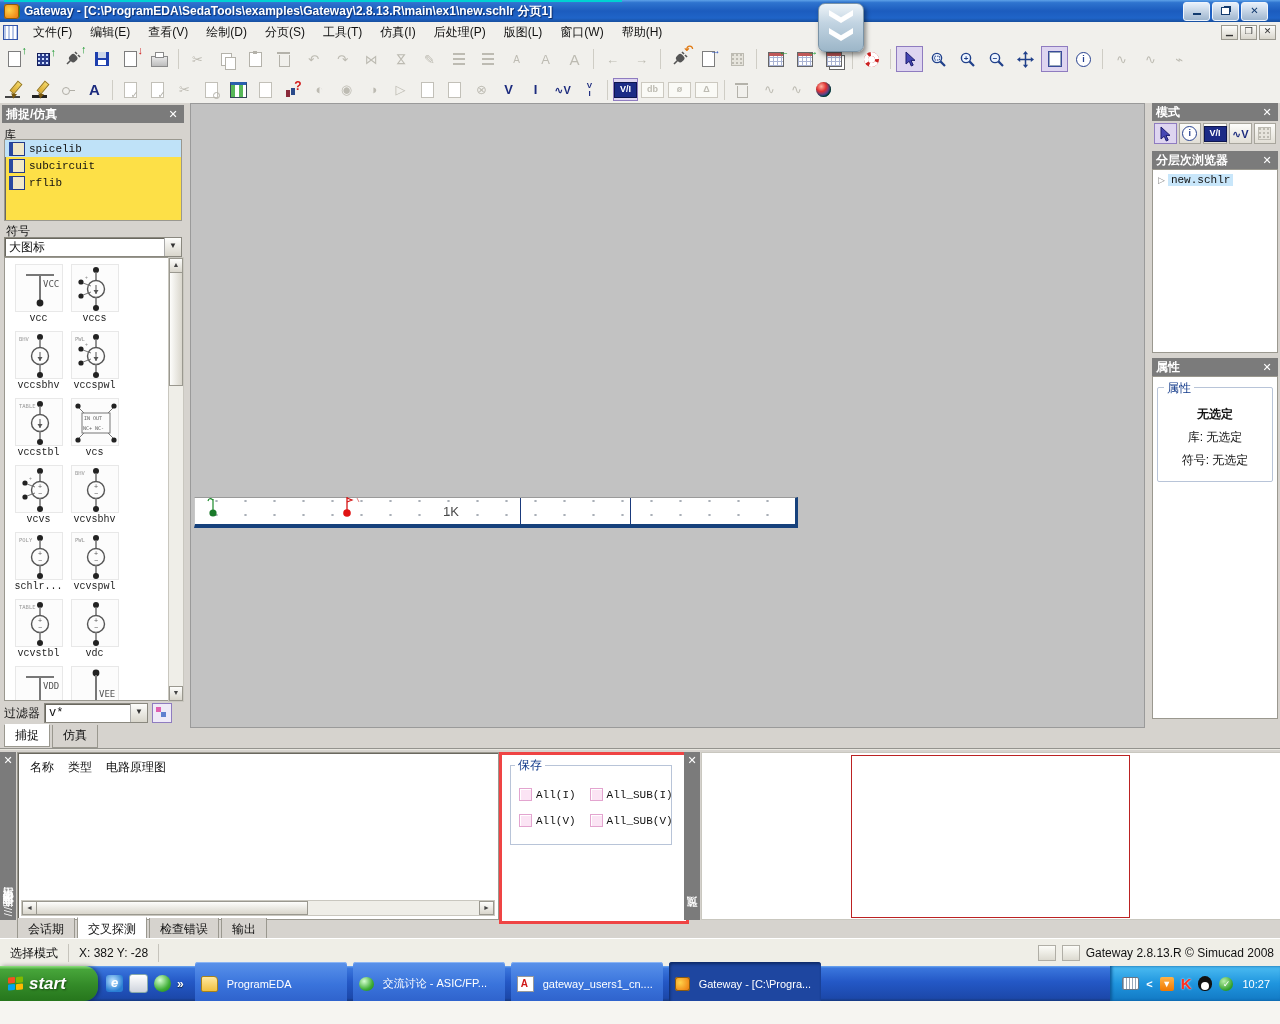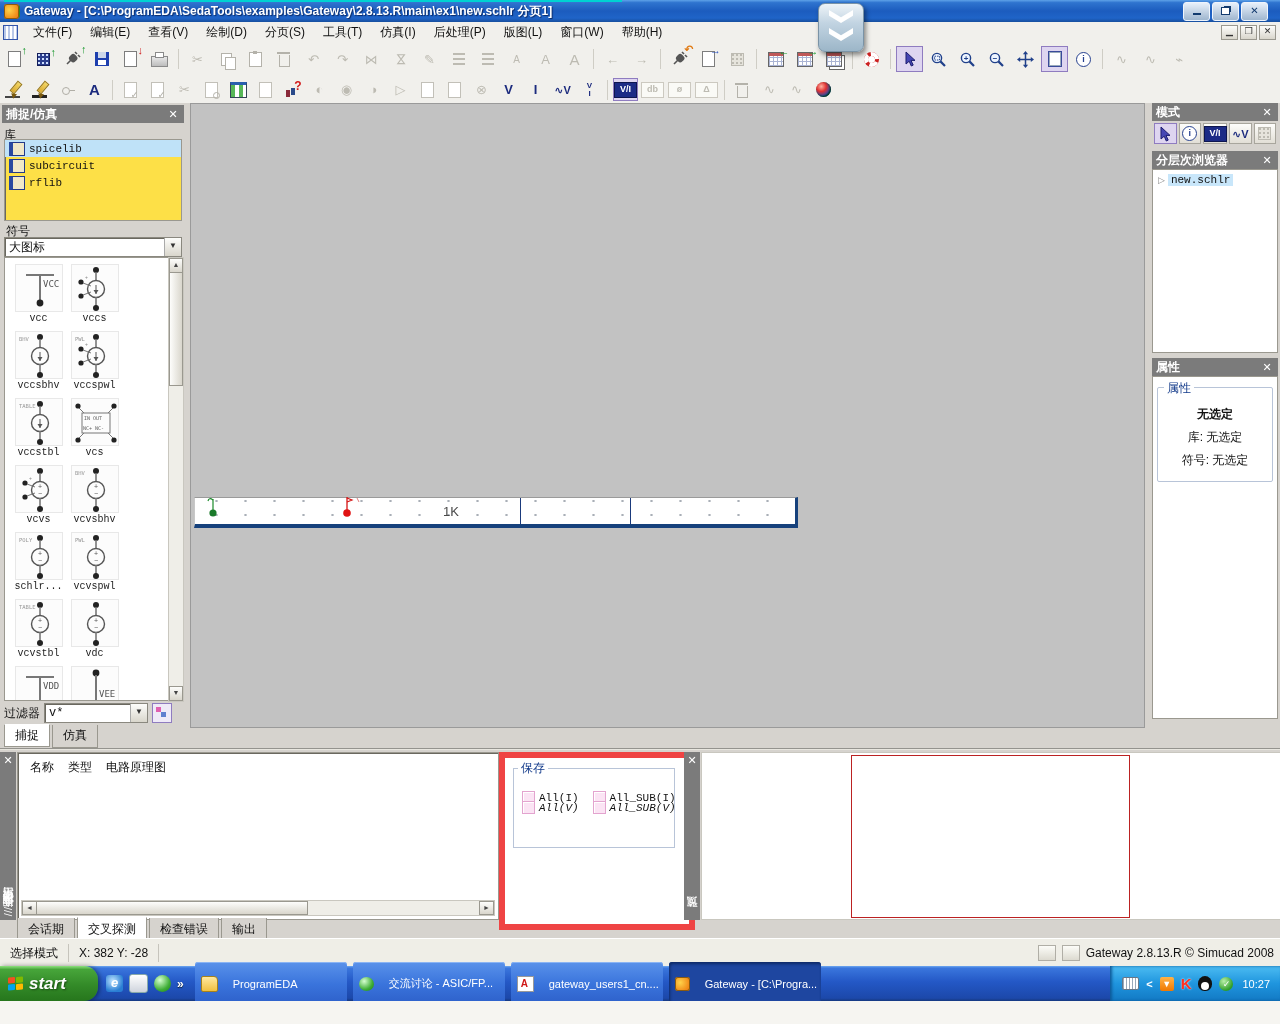--- a/index.html
+++ b/index.html
@@ -149,21 +149,21 @@
   .dock{position:absolute;left:0;top:748px;width:1280px;height:190px;background:#d6d3ce;border-top:2px groove #e8e6df;}
   .vstrip{position:absolute;top:2px;width:16px;height:168px;background:#7b7b7b;color:#fff;}
   .vstrip .px{display:block;text-align:center;font-weight:bold;font-size:11px;margin-top:2px;}
   .vtext{position:absolute;bottom:4px;left:1px;writing-mode:vertical-rl;transform:rotate(180deg);font-size:11px;color:#fff;white-space:nowrap;}
   .listarea{position:absolute;left:17px;top:2px;width:480px;height:166px;background:#fff;border:1px solid #9a988f;box-shadow:inset 1px 1px 0 #6a685f;}
   .listhead{display:flex;padding:6px 0 0 12px;color:#111;}
   .listhead span{margin-right:14px;}
   .hscroll{position:absolute;left:3px;bottom:3px;width:472px;height:14px;background:#efeee8;border:1px solid #c9c7bf;}
   .hbtn{position:absolute;top:0;width:13px;height:12px;background:linear-gradient(#fdfdfb,#d9d6cc);border:1px solid #9a988f;font-size:7px;text-align:center;line-height:11px;color:#444;}
   .hthumb{position:absolute;top:0;left:14px;width:270px;height:12px;background:linear-gradient(#fdfdfb,#d9d6cc);border:1px solid #9a988f;}
-  .savearea{position:absolute;left:499px;top:2px;width:184px;height:166px;background:#fff;border:6px solid #ef4444;}
+  .savearea{position:absolute;left:499px;top:2px;width:184px;height:166px;background:#fff;border:3px solid #ef4444;}
   .savegroup{position:absolute;left:8px;top:10px;width:160px;height:78px;border:1px solid #b8c4d8;}
   .savegroup .gtitle{position:absolute;top:-9px;left:4px;background:#fff;padding:0 3px;color:#123a8a;}
   .chkrow{position:absolute;left:8px;display:flex;gap:14px;}
   .chk{display:flex;align-items:center;gap:4px;font-family:"Liberation Mono","DejaVu Sans Mono",monospace;font-size:11px;white-space:nowrap;}
   .cbox{width:11px;height:11px;background:#fbe4f4;border:1px solid #e3a4cf;box-shadow:inset 1px 1px 0 #fff;}
   .preview{position:absolute;left:701px;top:2px;width:579px;height:166px;background:#fff;border:1px solid #c9c7bf;}
   .redrect{position:absolute;left:149px;top:2px;width:277px;height:161px;border:1px solid #bb2222;}
   .docktabs{position:absolute;left:17px;top:168px;display:flex;}
   .dtab{padding:3px 10px;border:1px solid #9a988f;border-top:none;background:#d6d3ce;margin-right:2px;white-space:nowrap;}
   .dtab.active{background:#fff;border-top:1px solid #fff;position:relative;top:-1px;}
@@ -181,21 +181,21 @@
      background:linear-gradient(180deg,#8ee27e 0%,#47a53a 10%,#338a28 55%,#26761c 100%);box-shadow:2px 0 4px rgba(0,0,0,.4);}
   .winflag{width:15px;height:14px;display:grid;grid-template-columns:7px 7px;grid-template-rows:6px 6px;gap:1px;transform:skewY(-4deg);}
   .winflag i{border-radius:1px;}
   .startbtn span{color:#fff;font-weight:bold;font-style:italic;font-size:17px;text-shadow:1px 1px 2px #1a4a12;}
   .qlaunch{display:flex;align-items:center;gap:6px;padding:0 8px;}
   .qic{width:17px;height:17px;border-radius:3px;}
   .ie{background:radial-gradient(circle at 40% 35%,#bfe4ff,#2a7fd4 70%);color:#fff;font-weight:bold;font-style:italic;text-align:center;line-height:16px;font-size:13px;}
   .docq{background:linear-gradient(#fff,#cfd4dd);border:1px solid #8aa;}
   .gsphere{border-radius:50%;background:radial-gradient(circle at 35% 30%,#d6ffd0,#3fae37 60%,#1c7a18 100%);}
   .chev{color:#fff;font-weight:bold;text-shadow:0 1px 1px #123;}
-  .taskbtn{width:152px;height:44px;margin:0 3px;border-radius:3px;display:flex;align-items:center;gap:15px;padding:0 6px;box-sizing:border-box;
+  .taskbtn{width:152px;height:44px;margin:0 3px;border-radius:3px;display:flex;align-items:center;gap:9px;padding:0 6px;box-sizing:border-box;
      background:linear-gradient(180deg,#5a92ea 0%,#3a74dc 50%,#2c5ec8 100%);box-shadow:inset 0 1px 0 #8ab4f4;color:#fff;font-size:11px;white-space:nowrap;overflow:hidden;}
   .taskbtn.active{background:#1e46a0;box-shadow:inset 1px 2px 3px #0e2a66;}
   .tic{width:15px;height:14px;flex:none;}
   .tic.folder{background:linear-gradient(#ffe9a0,#f0c040);border:1px solid #a8821a;border-radius:2px 4px 2px 2px;}
   .tic.pdf{background:#fff;border:1px solid #999;position:relative;}
   .tic.pdf:after{content:"A";position:absolute;left:3px;top:1px;color:#d01818;font-weight:bold;font-size:10px;}
   .tic.gway{background:radial-gradient(circle at 35% 40%,#ffd24a,#f08a18 70%);border-radius:3px;box-shadow:inset 0 0 0 1px #8a5a10;}
   .tray{margin-left:auto;height:35px;display:flex;align-items:center;gap:7px;padding:0 10px 0 12px;
      background:linear-gradient(180deg,#4cbcf2 0%,#1f95de 50%,#1279c4 100%);box-shadow:inset 2px 0 3px #0d5a9a;}
   .kbdic{width:15px;height:11px;background:#fff;border:1px solid #678;border-radius:2px;
@@ -879,21 +879,21 @@
         <div class="chkrow" style="top:22px;" id="chkrow1">
             <span class="chk">
               <span class="cbox"></span>
               <span>All(I)</span>
             </span>
             <span class="chk">
               <span class="cbox"></span>
               <span>All_SUB(I)</span>
             </span>
           </div>
-        <div class="chkrow" style="top:32px;font-style:italic;" id="chkrow2">
+        <div class="chkrow" style="top:48px;" id="chkrow2">
             <span class="chk">
               <span class="cbox"></span>
               <span>All(V)</span>
             </span>
             <span class="chk">
               <span class="cbox"></span>
               <span>All_SUB(V)</span>
             </span>
           </div>
       </div>

